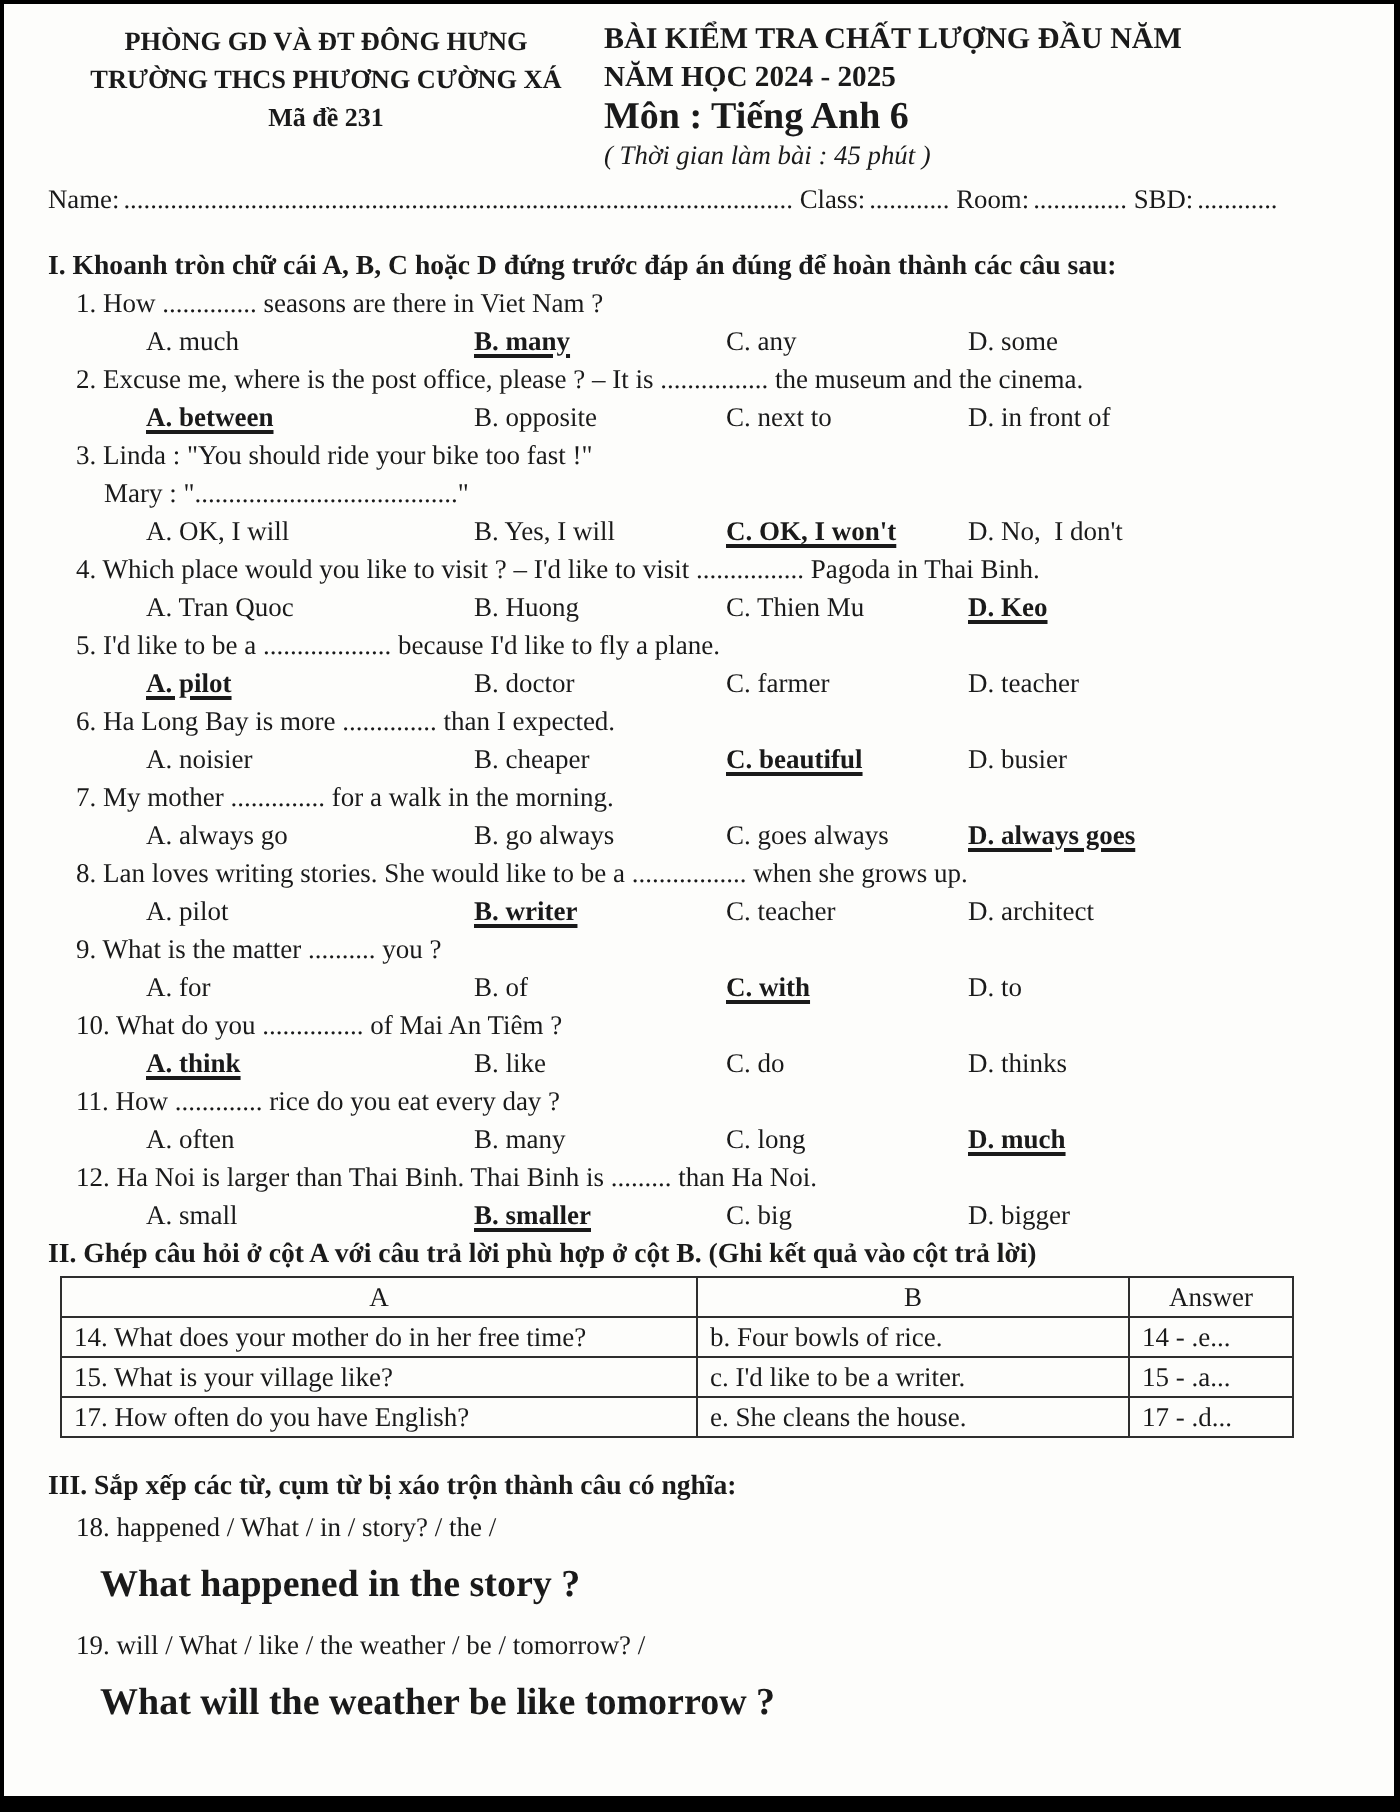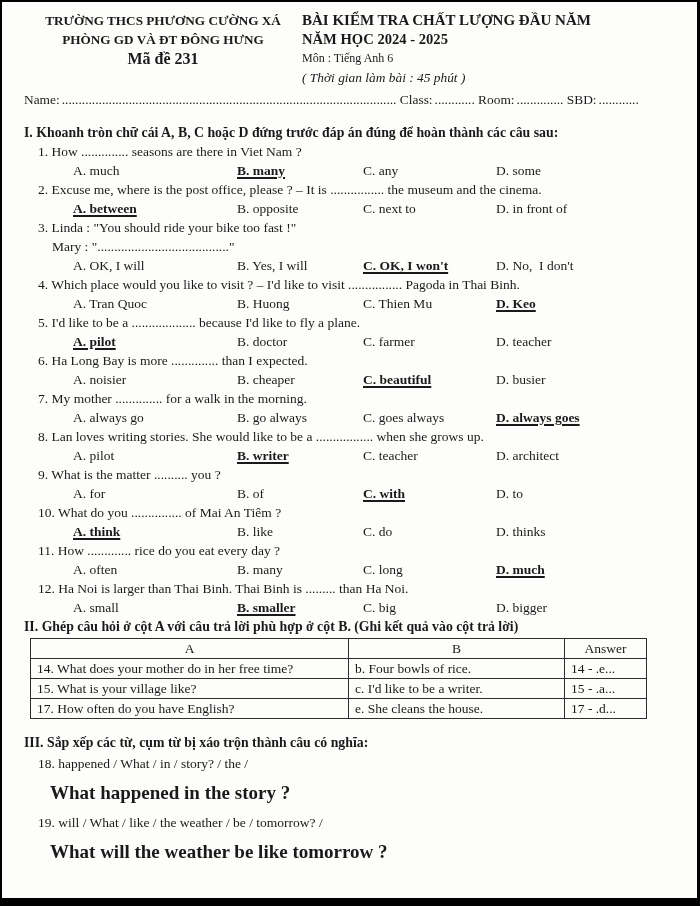--- a/index.html
+++ b/index.html
@@ -9,53 +9,53 @@
     border-top:2px solid #000;border-left:2px solid #000;
     border-right:3px solid #000;border-bottom:8px solid #000;
     font-family:"Liberation Serif","DejaVu Serif",serif;
     overflow:hidden;
   }
   .content{padding:9px 22px 0 22px;}
   .header{display:flex;}
   .header-left{width:278px;text-align:center;}
   .header-right{flex:1;}
   .hl-line{font-weight:bold;font-size:13.2px;line-height:19px;}
-  .hl-code{font-weight:bold;font-size:16px;line-height:19px;}
+  .hl-code{font-weight:bold;font-size:13px;line-height:19px;}
   .hr-line1{font-weight:bold;font-size:15px;line-height:19px;}
   .hr-line2{font-weight:bold;font-size:14.6px;line-height:19px;}
-  .hr-line3{font-weight:normal;font-size:12px;line-height:19px;}
+  .hr-line3{font-weight:bold;font-size:19px;line-height:19px;}
   .hr-line4{font-style:italic;font-size:13.4px;line-height:19px;}
   .info-line{font-size:13.4px;line-height:19px;margin-top:3px;white-space:nowrap;overflow:hidden;}
   .info-line .lbl{margin-right:2px;}
   .sec-title{font-weight:bold;font-size:13.8px;line-height:19px;}
   .sec1-title{margin-top:14px;}
   .q-text{font-size:13.5px;line-height:19px;padding-left:14px;white-space:pre-wrap;}
   .q-cont{padding-left:28px;}
   .options-row{position:relative;height:19px;font-size:13.5px;line-height:19px;}
   .opt{position:absolute;top:0;white-space:pre;}
-  .opt-a{left:49px;}.opt-b{left:213px;}.opt-c{left:339px;}.opt-d{left:472px;}
+  .opt-a{left:49px;}.opt-b{left:213px;}.opt-c{left:339px;}.opt-d{left:460px;}
   .correct{font-weight:bold;text-decoration:underline;text-decoration-thickness:1.5px;text-underline-offset:2px;}
   .match-table{border-collapse:collapse;margin-left:6px;margin-top:2px;font-size:13.5px;table-layout:fixed;}
   .match-table th,.match-table td{border:1px solid #2e2e2e;padding:0 6px;line-height:19px;font-weight:normal;overflow:hidden;white-space:nowrap;}
   .match-table th{text-align:center;}
   .col-a{width:318px;}.col-b{width:216px;}.col-ans{width:82px;}
   .sec3-title{margin-top:14px;}
   .rearrange-prompt{font-size:13.5px;line-height:19px;padding-left:14px;margin-top:2px;}
   .rearrange-answer{font-size:19px;line-height:19px;padding-left:26px;font-weight:bold;margin:10px 0 11px 0;}
 </style>
 </head>
 <body>
 
 <div class="page">
   <div class="content">
 
     <div class="header">
       <div class="header-left">
+        <div class="hl-line">PHÒNG GD VÀ ĐT ĐÔNG HƯNG</div>
         <div class="hl-line">TRƯỜNG THCS PHƯƠNG CƯỜNG XÁ</div>
-        <div class="hl-line">PHÒNG GD VÀ ĐT ĐÔNG HƯNG</div>
         <div class="hl-code">Mã đề 231</div>
       </div>
       <div class="header-right">
         <div class="hr-line1">BÀI KIỂM TRA CHẤT LƯỢNG ĐẦU NĂM</div>
         <div class="hr-line2">NĂM HỌC 2024 - 2025</div>
         <div class="hr-line3">Môn : Tiếng Anh 6</div>
         <div class="hr-line4">( Thời gian làm bài : 45 phút )</div>
       </div>
     </div>
 

